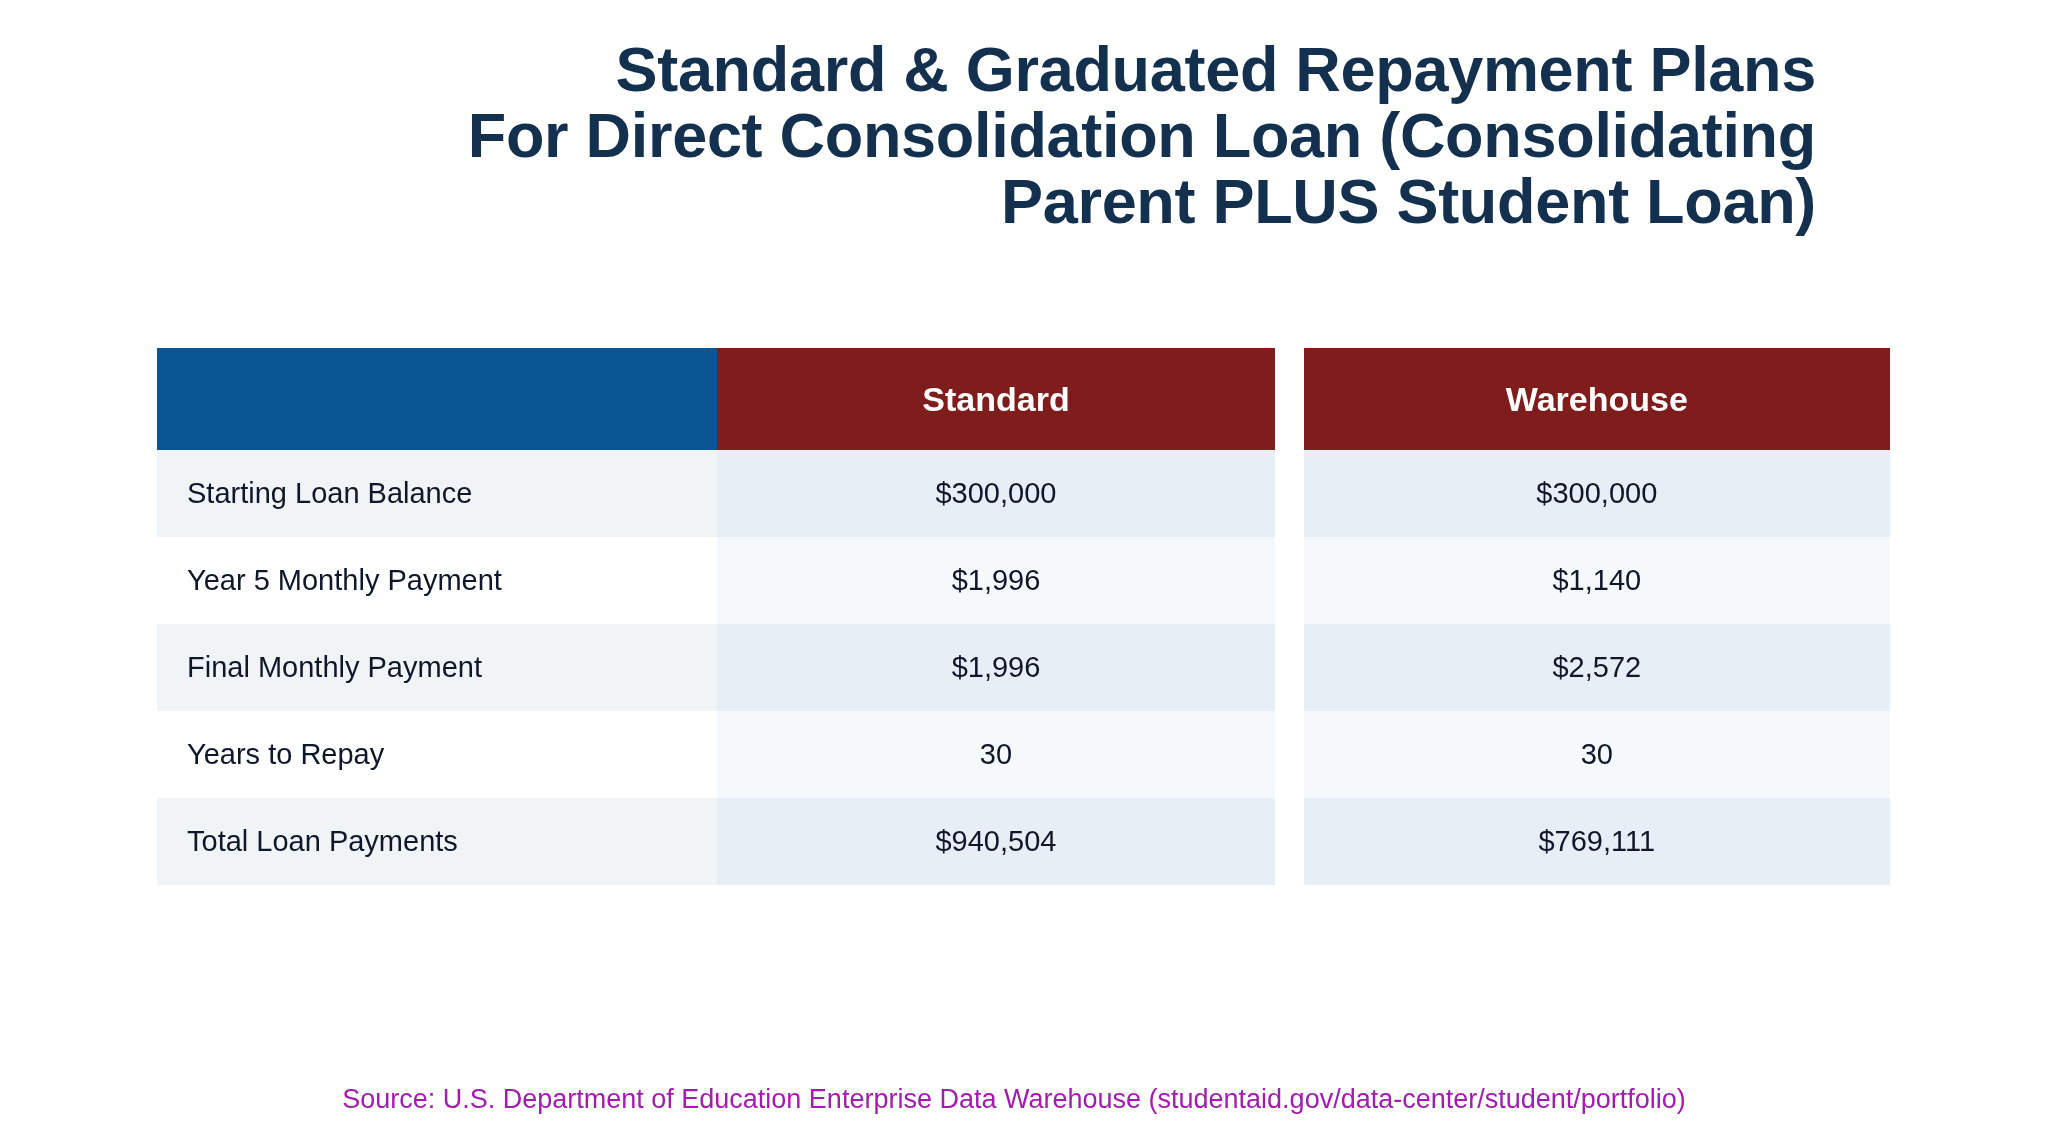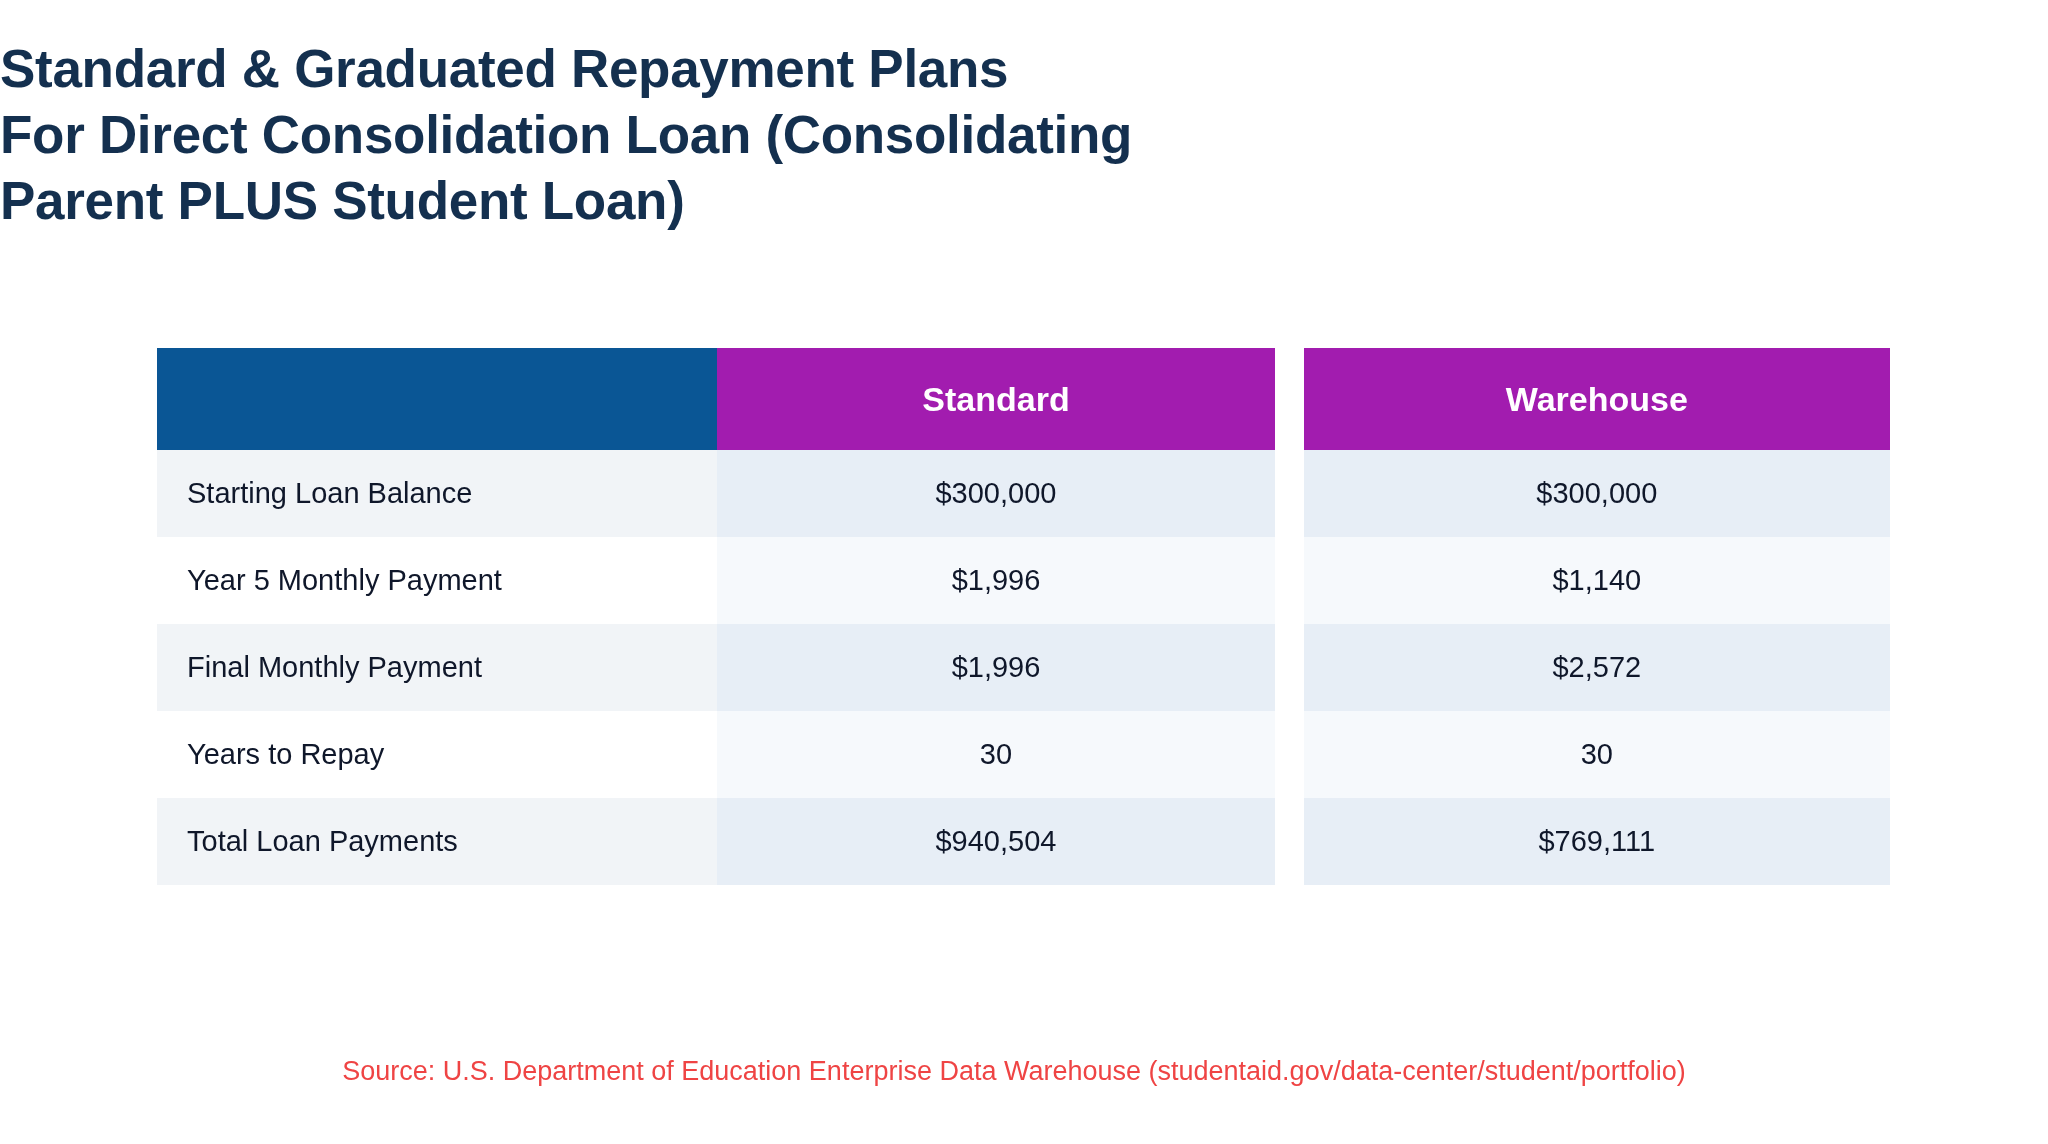--- a/index.html
+++ b/index.html
@@ -14,24 +14,24 @@
     overflow: hidden;
     position: relative;
   }
 
   
   .title-block {
     position: absolute;
     left: 0;
     top: 36px;
     width: 1816px;
-    text-align: left;
+    text-align: right;
     color: #14304f;
     font-weight: bold;
-    font-size: 53px;
+    font-size: 63px;
     line-height: 66px;
     letter-spacing: -0.3px;
   }
   .title-line {
     display: block;
     white-space: pre;
   }
 
   
   .table-wrap {
@@ -45,21 +45,21 @@
     border-collapse: separate;
     border-spacing: 0;
     table-layout: fixed;
   }
   .rep-table col.c-label { width: 560px; }
   .rep-table col.c-val   { width: 586px; }
 
   
   thead tr { height: 102px; }
   thead th {
-    background: #a21caf;
+    background: #7f1d1d;
     color: #ffffff;
     font-size: 34px;
     font-weight: bold;
     text-align: center;
     vertical-align: middle;
     padding: 0;
     border: 0;
   }
   thead th.th-label { background: #0a5695; }
 
@@ -91,27 +91,27 @@
 
   tbody tr.bold td { font-weight: bold; }
 
   
   tbody tr.last { height: 115px; }
 
   
   .source {
     position: absolute;
     left: 0;
-    top: 1056px;
+    top: 1084px;
     width: 2048px;
     text-align: center;
     padding-right: 20px;
     box-sizing: border-box;
     font-size: 27px;
-    color: #ef4444;
+    color: #a21caf;
     white-space: nowrap;
   }
 </style>
 </head>
 <body>
 
 <div class="title-block">
   <span class="title-line">Standard &amp; Graduated Repayment Plans</span>
   <span class="title-line">For Direct Consolidation Loan (Consolidating</span>
   <span class="title-line">Parent PLUS Student Loan)</span>

